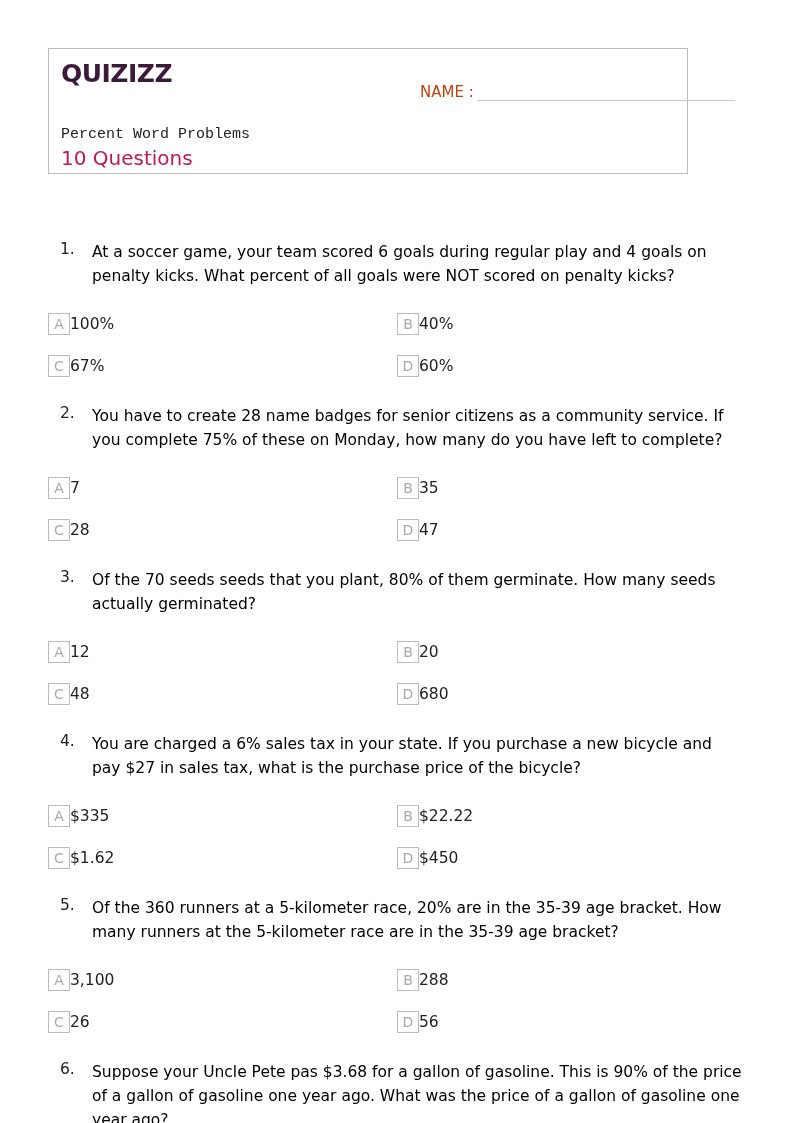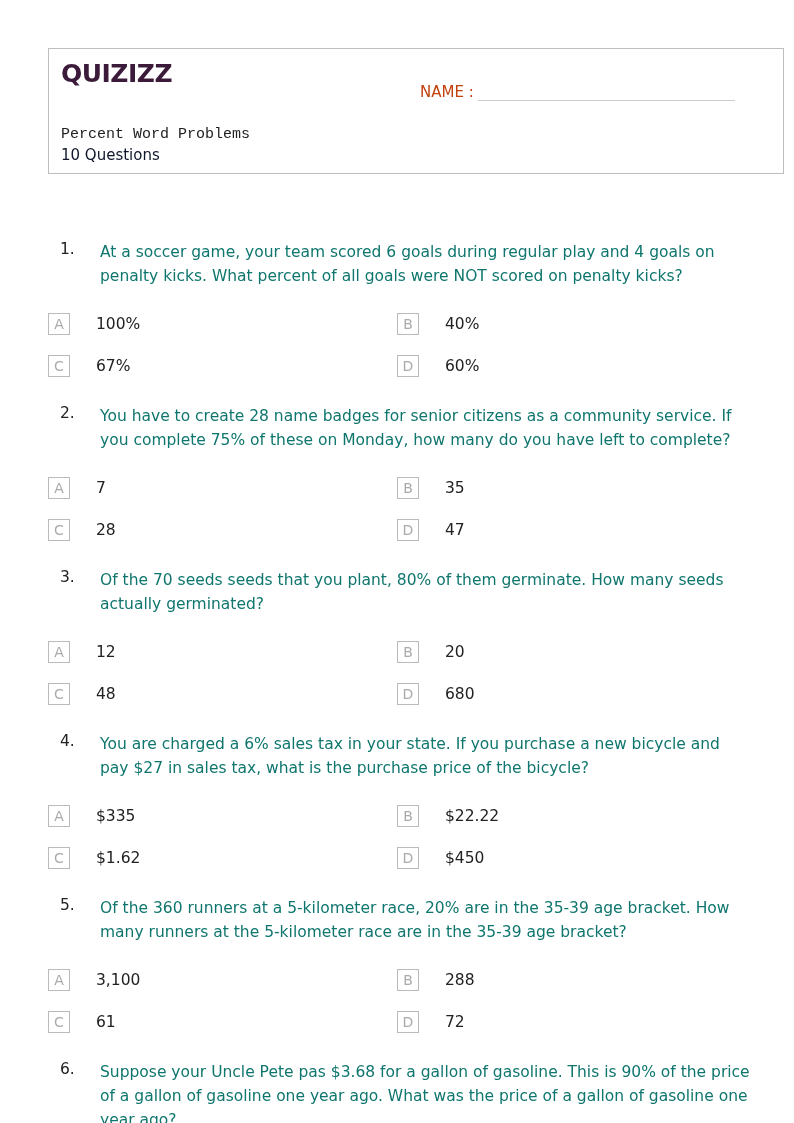--- a/index.html
+++ b/index.html
@@ -1,33 +1,33 @@
 <!DOCTYPE html>
 <html><head>
 <meta charset="utf-8">
 <style>
   html, body { margin:0; padding:0; background:#fff; }
   body { width:794px; height:1123px; overflow:hidden; position:relative;
          font-family:"DejaVu Sans", sans-serif; color:#222; }
-  .header { position:absolute; left:48px; top:48px; width:736px; height:126px;
+  .header { position:absolute; left:48px; top:48px; width:640px; height:126px;
             border:1px solid #bdbdbd; box-sizing:border-box; }
   .logo { position:absolute; left:12px; top:10px; font-size:25px; font-weight:bold;
           color:#3b1a3a; letter-spacing:-0.5px; font-family:"DejaVu Sans", sans-serif; }
   .title { position:absolute; left:12px; top:77px; font-size:15px; color:#222;font-family:Liberation Mono, monospace; }
-  .subtitle { position:absolute; left:12px; top:97px; font-size:15px; color:#0f172a; }
+  .subtitle { position:absolute; left:12px; top:97px; font-size:20px; color:#be185d; }
   .fields { position:absolute; left:371px; top:18px; width:315px; }
   .field { display:flex; align-items:flex-end; height:34px; }
   .field .lbl { font-size:15px; color:#c2410c; width:58px; white-space:pre; }
   .field .line { flex:1; border-bottom:1px solid #ccc; height:22px; }
   .qnum { position:absolute; left:60px; font-size:15.5px; color:#222; }
-  .qtext { position:absolute; left:100px; width:650px; font-size:15.5px; line-height:24px; color:#0f766e; }
+  .qtext { position:absolute; left:92px; width:650px; font-size:15.5px; line-height:24px; color:#000000; }
   .opt { position:absolute; display:flex; align-items:center; }
   .box { width:22px; height:22px; border:1px solid #bbb; box-sizing:border-box;
          display:flex; align-items:center; justify-content:center; font-size:14px; color:#aaa; }
-  .otext { margin-left:26px; font-size:15.5px; color:#222; }
+  .otext { font-size:15.5px; color:#222; }
 </style>
 </head>
 <body>
 
 <div class="header">
   <div class="logo">QUIZIZZ</div>
   <div class="title">Percent Word Problems</div>
   <div class="subtitle">10 Questions</div>
   <div class="fields">
     <div class="field">
@@ -124,24 +124,24 @@
       <div class="opt" style="left:48px;top:969px">
       <div class="box">A</div>
       <div class="otext">3,100</div>
     </div>
       <div class="opt" style="left:397px;top:969px">
       <div class="box">B</div>
       <div class="otext">288</div>
     </div>
       <div class="opt" style="left:48px;top:1011px">
       <div class="box">C</div>
-      <div class="otext">61</div>
+      <div class="otext">26</div>
     </div>
       <div class="opt" style="left:397px;top:1011px">
       <div class="box">D</div>
-      <div class="otext">72</div>
+      <div class="otext">56</div>
     </div>
     </div>
     <div>
       <div class="qnum" style="top:1060px">6.</div>
     <div class="qtext" style="top:1060px">Suppose your Uncle Pete pas $3.68 for a gallon of gasoline. This is 90% of the price of a gallon of gasoline one year ago. What was the price of a gallon of gasoline one year ago?</div>
     </div>
   </div>
 
 </body></html>

